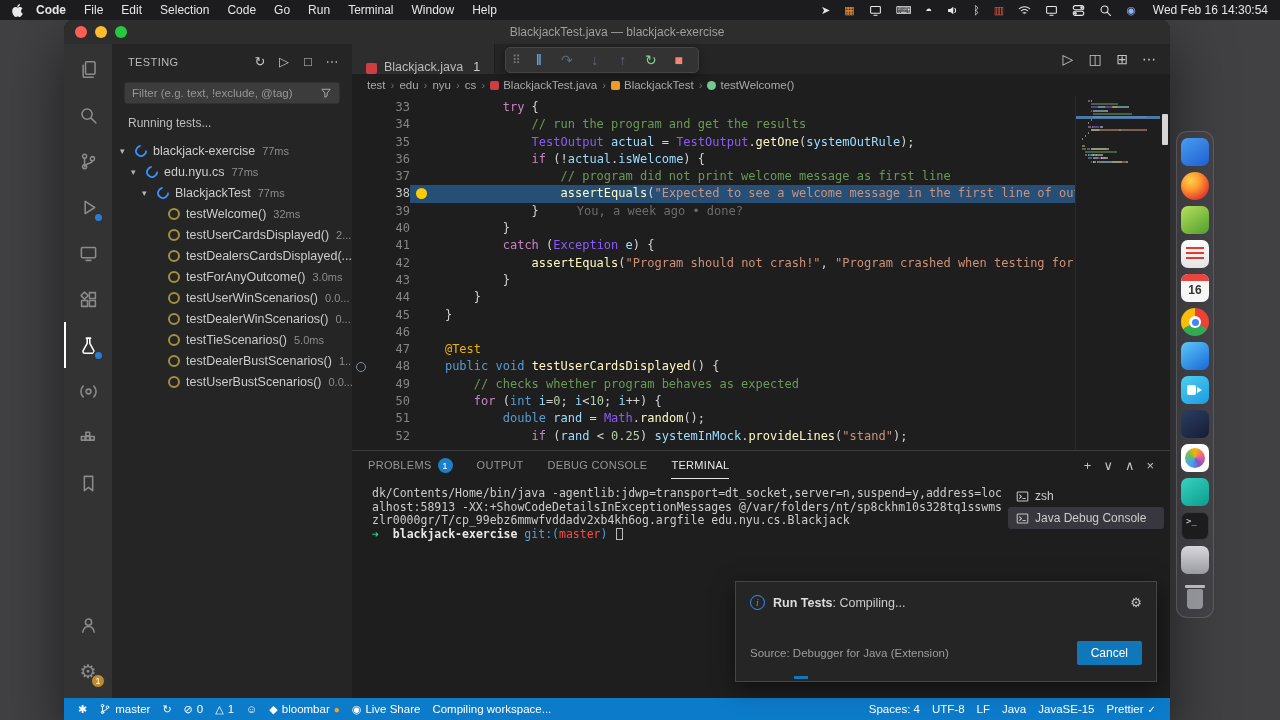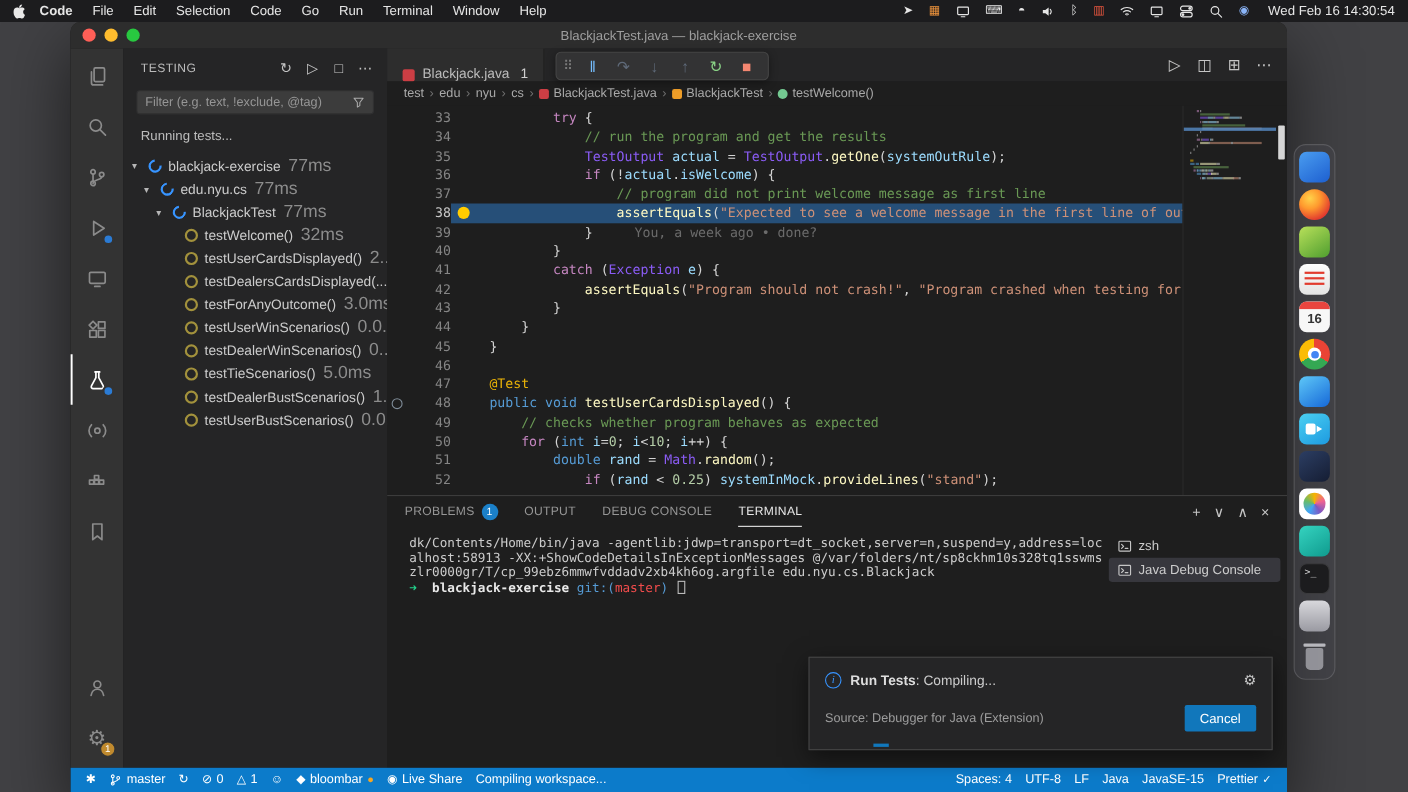--- a/index.html
+++ b/index.html
@@ -49,21 +49,21 @@
   .funnel{display:flex;color:#aaa}
   .sb-status{padding:6px 16px 10px;font-size:12px;color:#bdbdbd;flex:0 0 auto}
   .tree{flex:1;overflow:hidden;font-size:12.5px}
   .tree-row{height:21px;display:flex;align-items:center;white-space:nowrap;cursor:pointer;overflow:hidden}
   .tr-chev{width:15px;color:#b6b6b6;font-size:9px;flex:0 0 auto}
   .tr-sp{width:15px;flex:0 0 auto}
   .tr-ic{width:12px;height:12px;border-radius:50%;margin-right:6px;flex:0 0 auto}
   .tr-run{border:2px solid #3794ff;border-top-color:transparent;transform:rotate(40deg)}
   .tr-pend{border:2px solid #a2913c}
   .tr-label{color:#cccccc}
-  .tr-time{margin-left:7px;color:#8c8c8c;font-size:16px}
+  .tr-time{margin-left:7px;color:#8c8c8c;font-size:11px}
 
   
   .editorcol{flex:1;display:flex;flex-direction:column;min-width:0}
   .tabsrow{height:30px;background:#252526;display:flex;align-items:stretch;flex:0 0 auto}
   .tab{display:flex;align-items:flex-end;gap:7px;background:#2d2d2d;padding:0 14px;font-size:12.5px;color:#bcbcbc;border-right:1px solid #1e1e1e;cursor:pointer}
   .fico{width:11px;height:11px;border-radius:2px;background:#cc3e44;flex:0 0 auto}
   .tabbadge{color:#cfcfcf;margin-left:3px}
   .editor-actions{margin-left:auto;display:flex;align-items:center;gap:5px;padding-right:10px}
   .ed-act{width:22px;height:22px;display:flex;align-items:center;justify-content:center;color:#c5c5c5;font-size:14px;cursor:pointer}
   .breadcrumbs{height:22px;background:#1e1e1e;display:flex;align-items:center;padding:0 15px;font-size:11.5px;color:#a9a9a9;gap:5px;flex:0 0 auto;white-space:nowrap}
@@ -124,21 +124,21 @@
   .sb-item{display:flex;align-items:center;gap:4px;padding:0 6px;height:100%;cursor:pointer;white-space:nowrap}
   .sb-ic{font-size:11px;display:flex;align-items:center;line-height:1}
   .sb-trail{font-size:10px}
 
   
   .toast{position:absolute;right:13px;bottom:38px;width:422px;background:#252526;border:1px solid #454545;box-shadow:0 6px 20px rgba(0,0,0,.5);z-index:30;padding:13px 14px 16px}
   .trow1{display:flex;align-items:center;gap:8px;font-size:12.5px;color:#ccc}
   .ttitle b{color:#ddd}
   .info-ic{width:15px;height:15px;border-radius:50%;border:1.2px solid #3794ff;color:#3794ff;font-size:10px;display:flex;align-items:center;justify-content:center;font-family:"Liberation Serif",serif;font-style:italic;flex:0 0 auto}
   .tgear{margin-left:auto;color:#c5c5c5;font-size:13px;cursor:pointer}
-  .trow2{display:flex;align-items:center;margin-top:15px}
+  .trow2{display:flex;align-items:center;margin-top:31px}
   .tsrc{font-size:11.5px;color:#9d9d9d}
   .tcancel{margin-left:auto;background:#1177bb;color:#fff;border:none;font-size:12px;padding:5px 14px;cursor:pointer;font-family:inherit;border-radius:2px}
   .tprog{position:absolute;left:58px;bottom:2px;width:14px;height:3px;background:#1177bb}
 
   
   .dbgbar{position:absolute;left:441px;top:27px;height:26px;background:#333334;border:1px solid #454545;border-radius:5px;box-shadow:0 2px 8px rgba(0,0,0,.4);display:flex;align-items:center;padding:0 6px;gap:2px;z-index:25}
   .db-grip{color:#7a7a7a;font-size:12px;margin-right:3px;cursor:grab}
   .db-btn{width:26px;text-align:center;font-size:14px;cursor:pointer;line-height:1}
 
   

